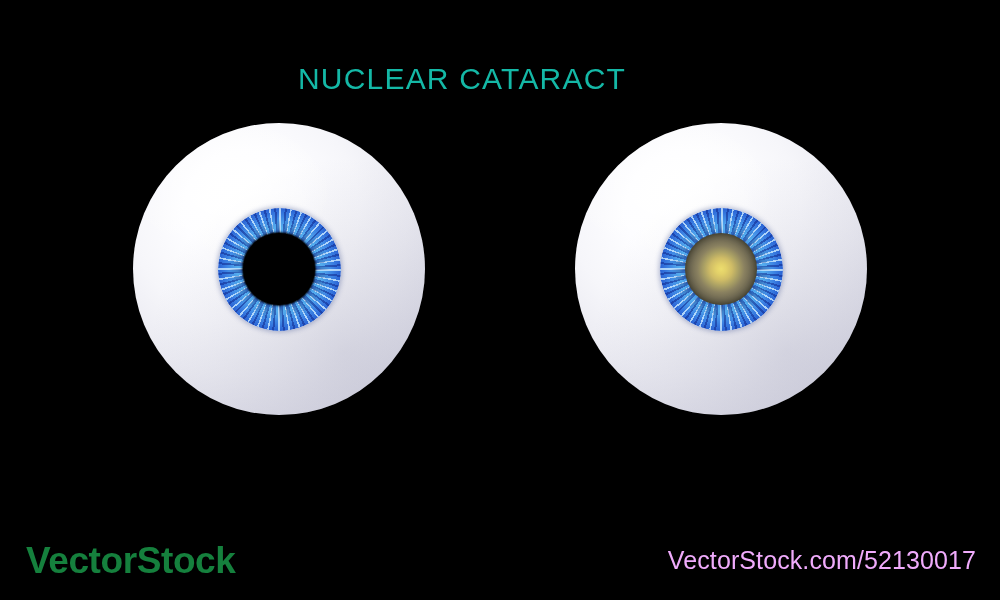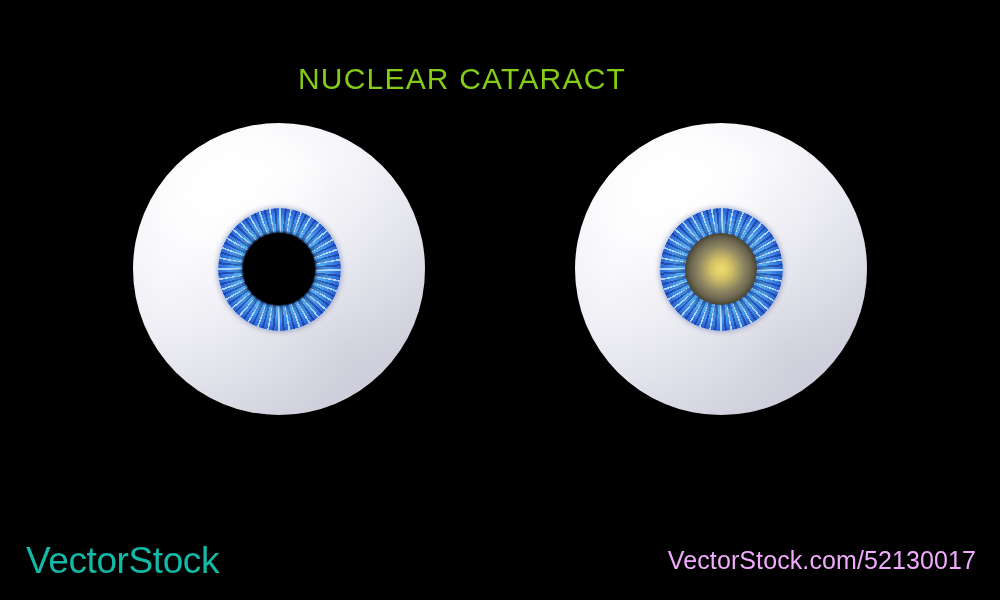--- a/index.html
+++ b/index.html
@@ -16,21 +16,21 @@
     font-family: "Liberation Sans", sans-serif;
   }
 
   
   #title {
     position: absolute;
     left: 0;
     top: 62px;
     width: 924px;
     text-align: center;
-    color: #84cc16;
+    color: #14b8a6;
     font-family: "Liberation Sans", sans-serif;
     font-size: 30px;
     font-weight: 400;
     letter-spacing: 1.2px;
     white-space: nowrap;
     user-select: none;
   }
 
   
   .eye {
@@ -174,24 +174,24 @@
         #464233 88%,
         #3a3729 100%);
     box-shadow: inset 0 0 6px rgba(20,18,10,0.55);
   }
 
   
   #brand-logo {
     position: absolute;
     left: 26px;
     top: 540px;
-    color: #14b8a6;
+    color: #15803d;
     font-family: "Liberation Sans", sans-serif;
     font-size: 37px;
-    font-weight: 400;
+    font-weight: 700;
     letter-spacing: -0.4px;
     white-space: nowrap;
     user-select: none;
   }
   #brand-url {
     position: absolute;
     right: 24px;
     top: 546px;
     color: #f0abfc;
     font-family: "Liberation Sans", sans-serif;

